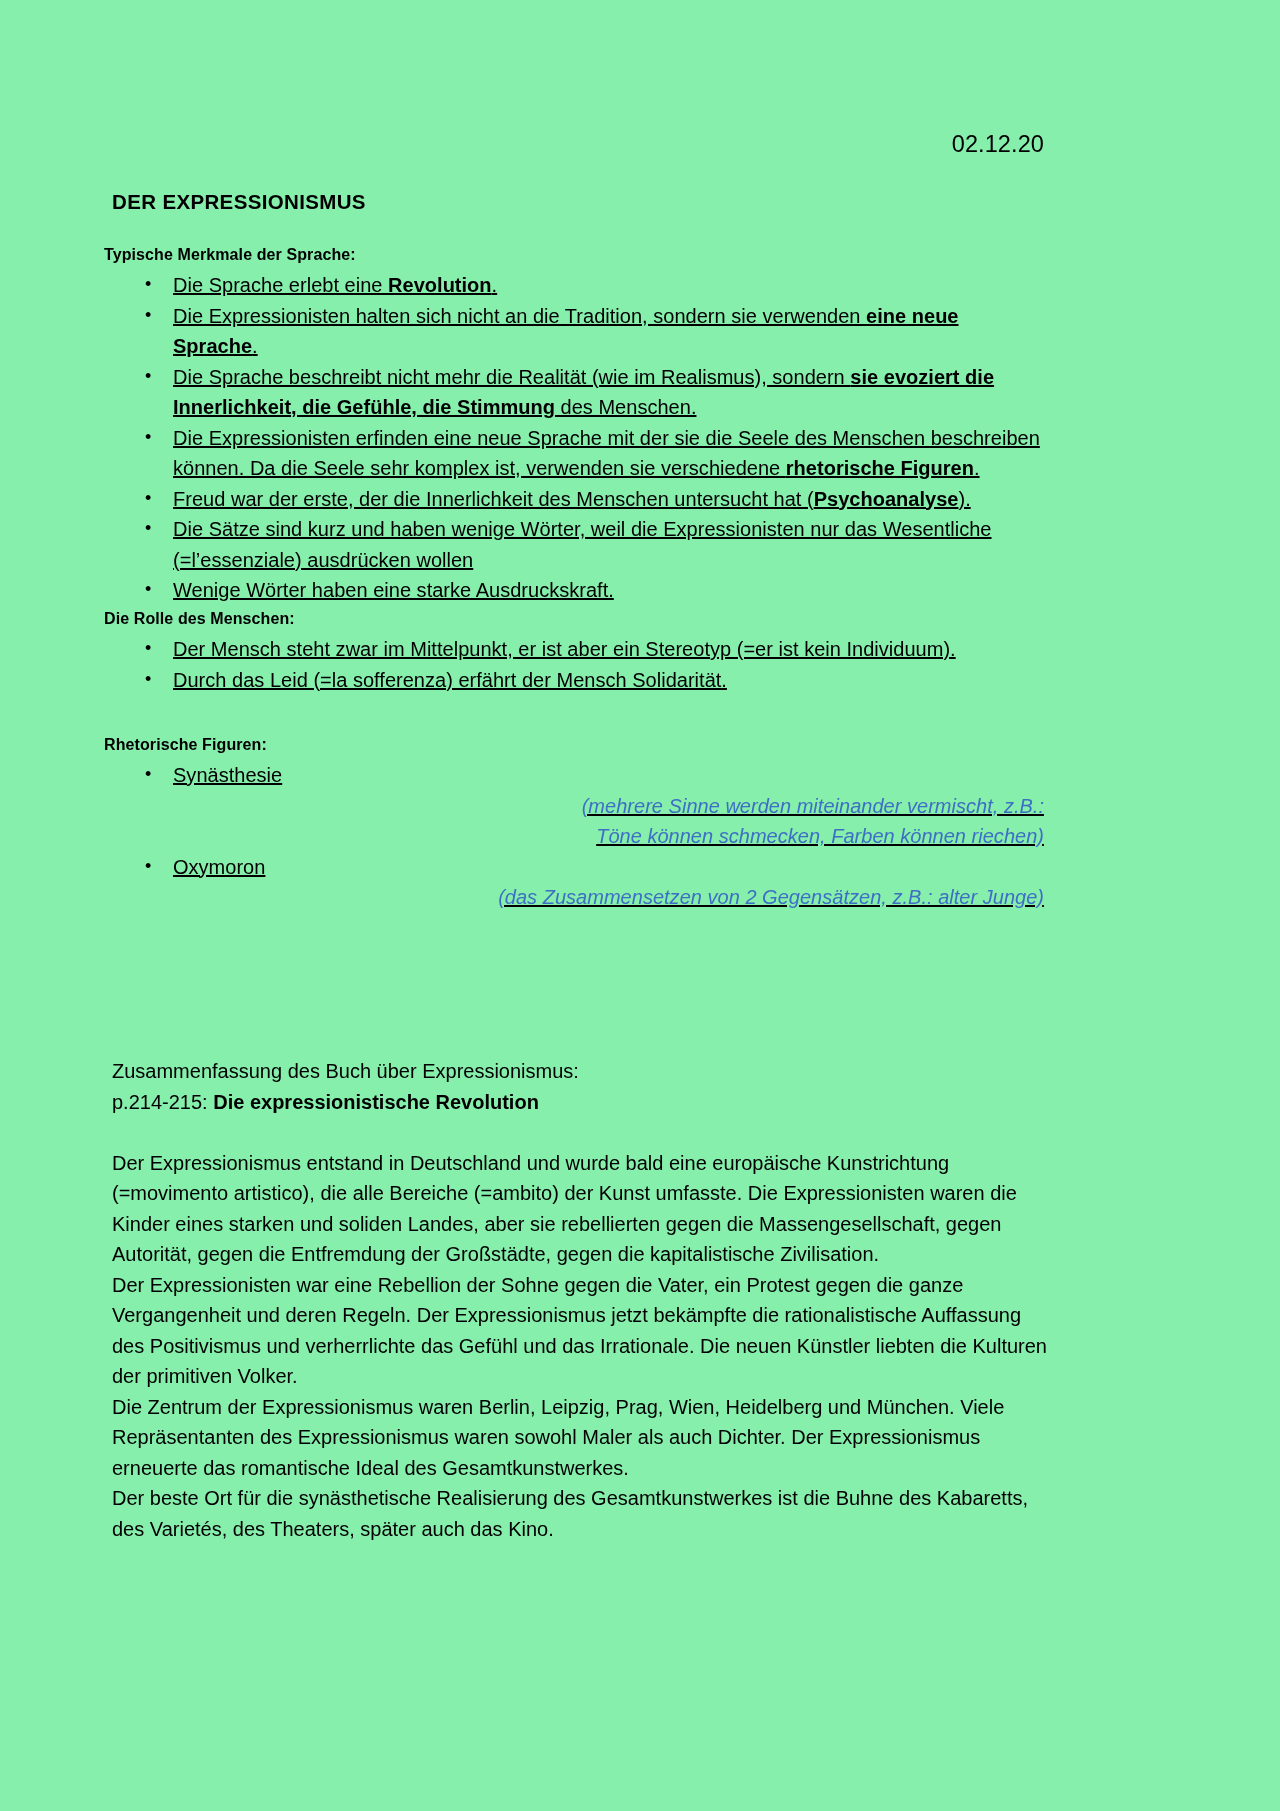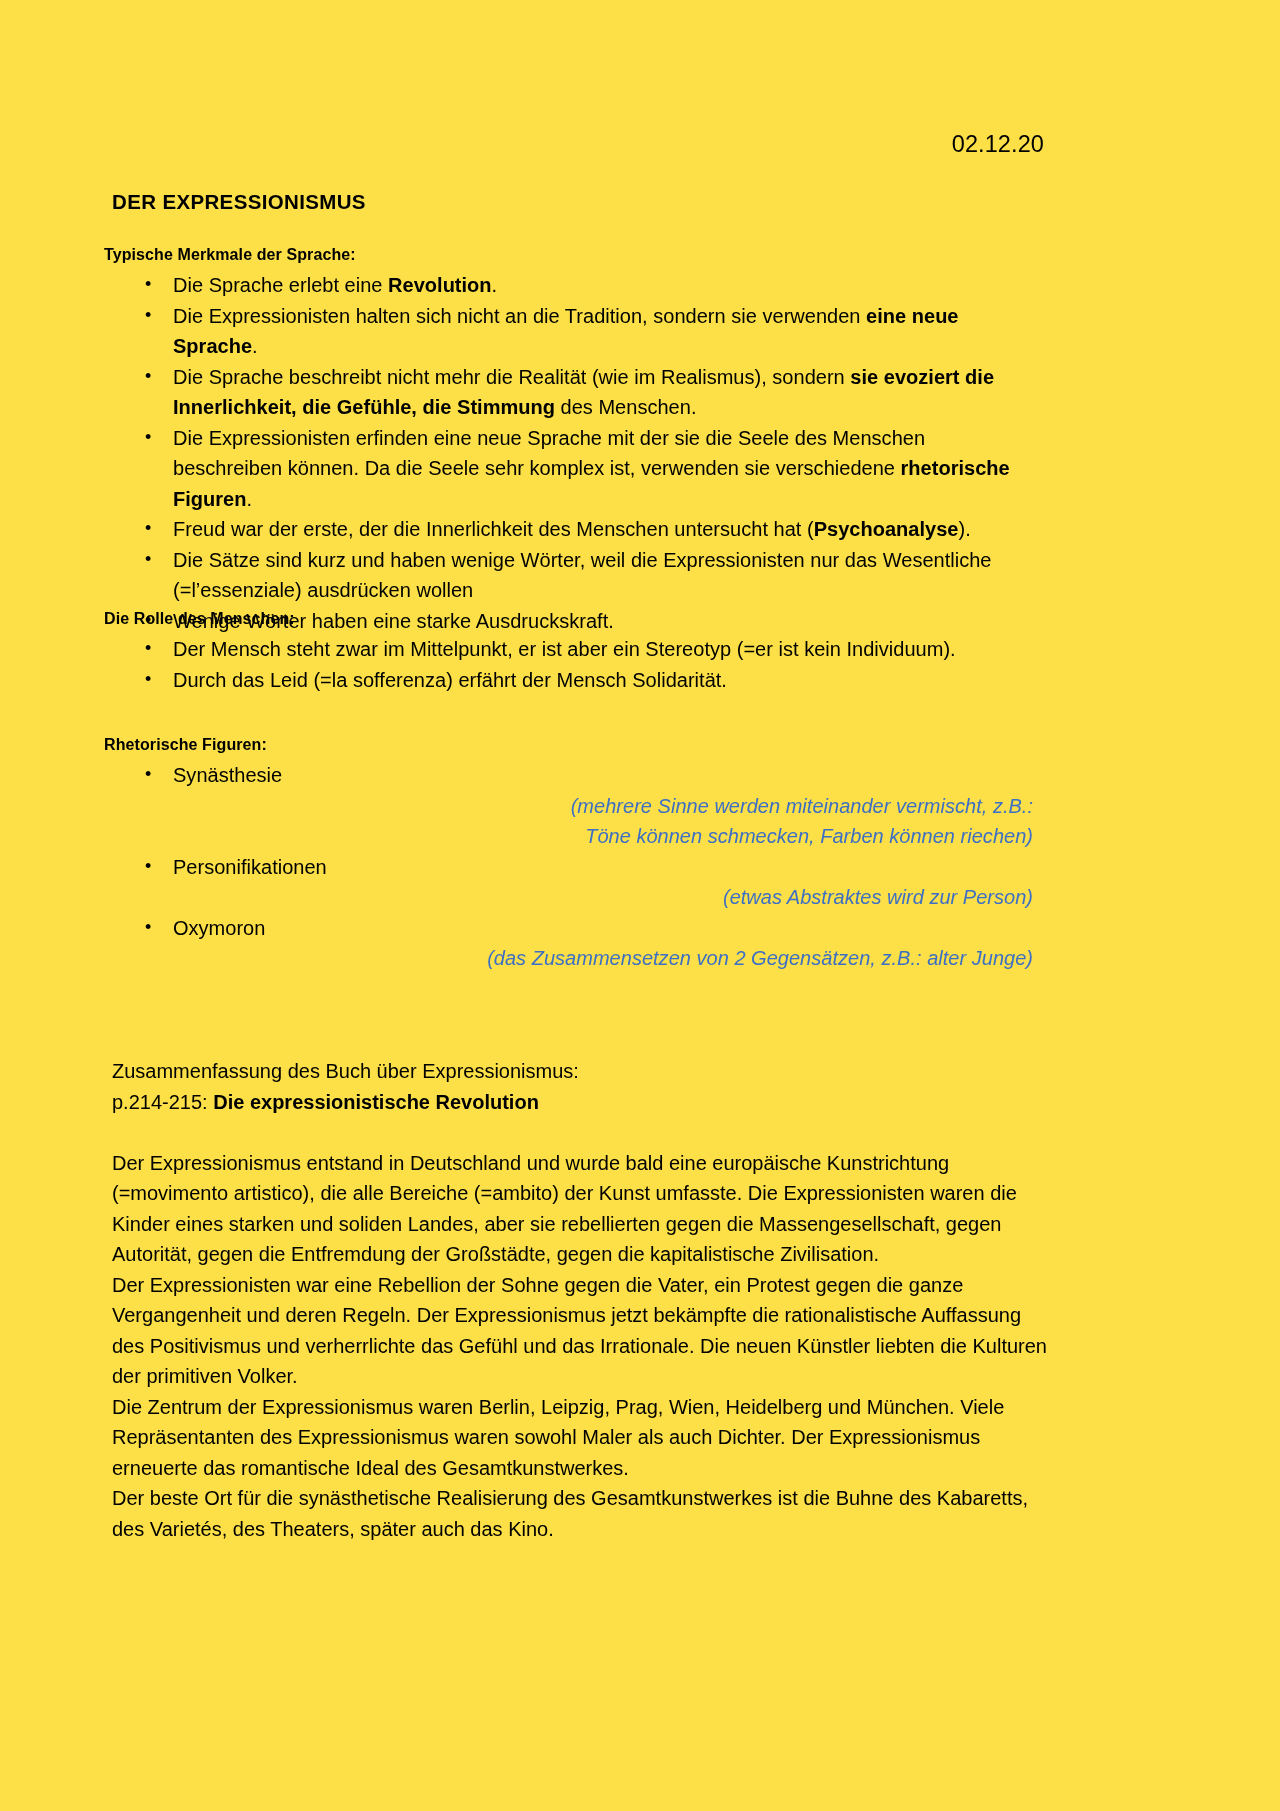--- a/index.html
+++ b/index.html
@@ -9,21 +9,21 @@
     background: #ffffff;
   }
   body {
     font-family: "Liberation Sans", sans-serif;
     color: #000000;
   }
   .page {
     position: relative;
     width: 1280px;
     height: 1811px;
-    background: #fde047;
+    background: #86efac;
     box-sizing: border-box;
     padding: 0;
     overflow: hidden;
   }
   .content {
     position: absolute;
     left: 104px;
     top: 0;
     width: 940px;
   }
@@ -59,22 +59,23 @@
   ul.bullets {
     list-style: none;
     margin: 0;
     padding: 0;
   }
   ul.bullets > li {
     position: relative;
     padding-left: 69px;
     font-size: 20px;
     line-height: 30.5px;
-    margin: 0 11px 0 0;
+    margin: 0 0 0 0;
     letter-spacing: 0.02px;
+    text-decoration: underline;
   }
   ul.bullets > li::before {
     content: "\2022";
     position: absolute;
     left: 41px;
     top: -1px;
     font-size: 18px;
     line-height: 30.5px;
   }
   b, strong { font-weight: bold; }
@@ -134,24 +135,20 @@
 
     <div class="section" style="top:736px;">
       <div class="section-heading">Rhetorische Figuren:</div>
       <ul class="bullets">
         <li>
           <span>Synästhesie</span>
           <span class="note">(mehrere Sinne werden miteinander vermischt, z.B.:</span>
           <span class="note">Töne können schmecken, Farben können riechen)</span>
         </li>
         <li>
-          <span>Personifikationen</span>
-          <span class="note">(etwas Abstraktes wird zur Person)</span>
-        </li>
-        <li>
           <span>Oxymoron</span>
           <span class="note note-indent"> (das Zusammensetzen von 2 Gegensätzen, z.B.: alter Junge)</span>
         </li>
       </ul>
     </div>
 
     <div class="para-block" style="top:1056px;">
       <p class="tight">Zusammenfassung des Buch über Expressionismus:</p>
       <p class="tight"><span>p.214-215: </span><b>Die expressionistische Revolution</b></p>
       <div class="spacer-line"></div>

